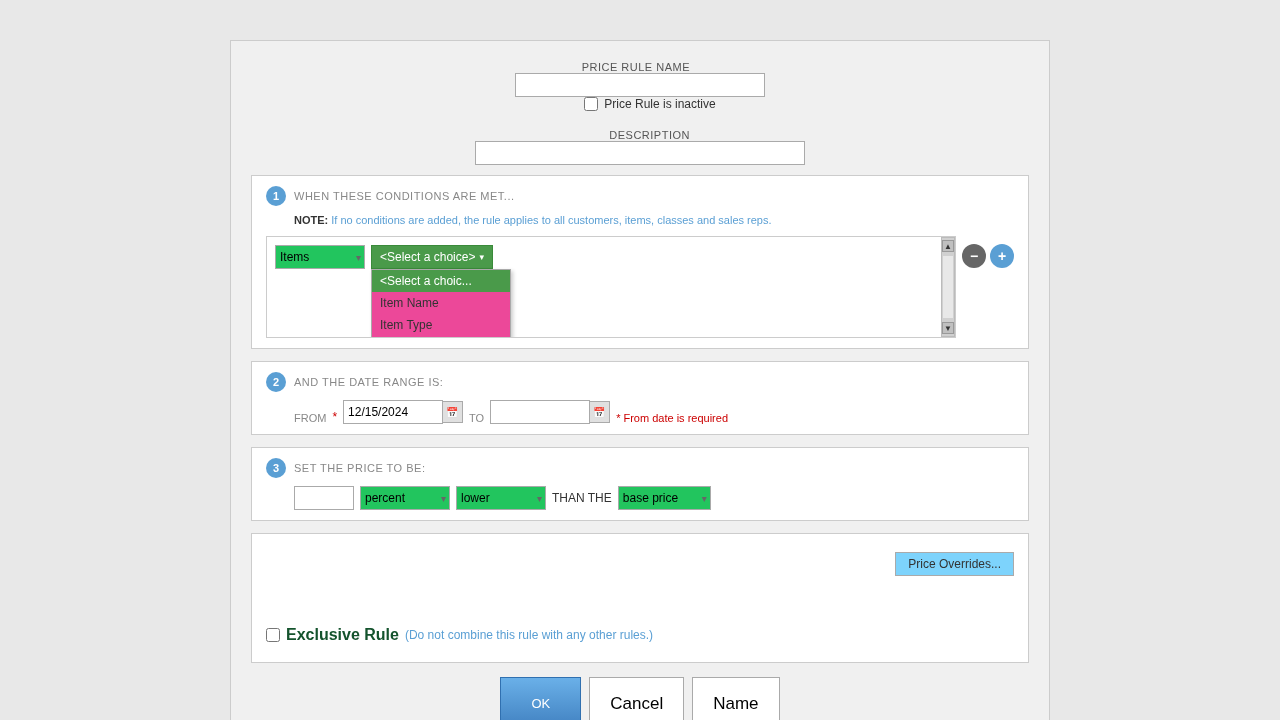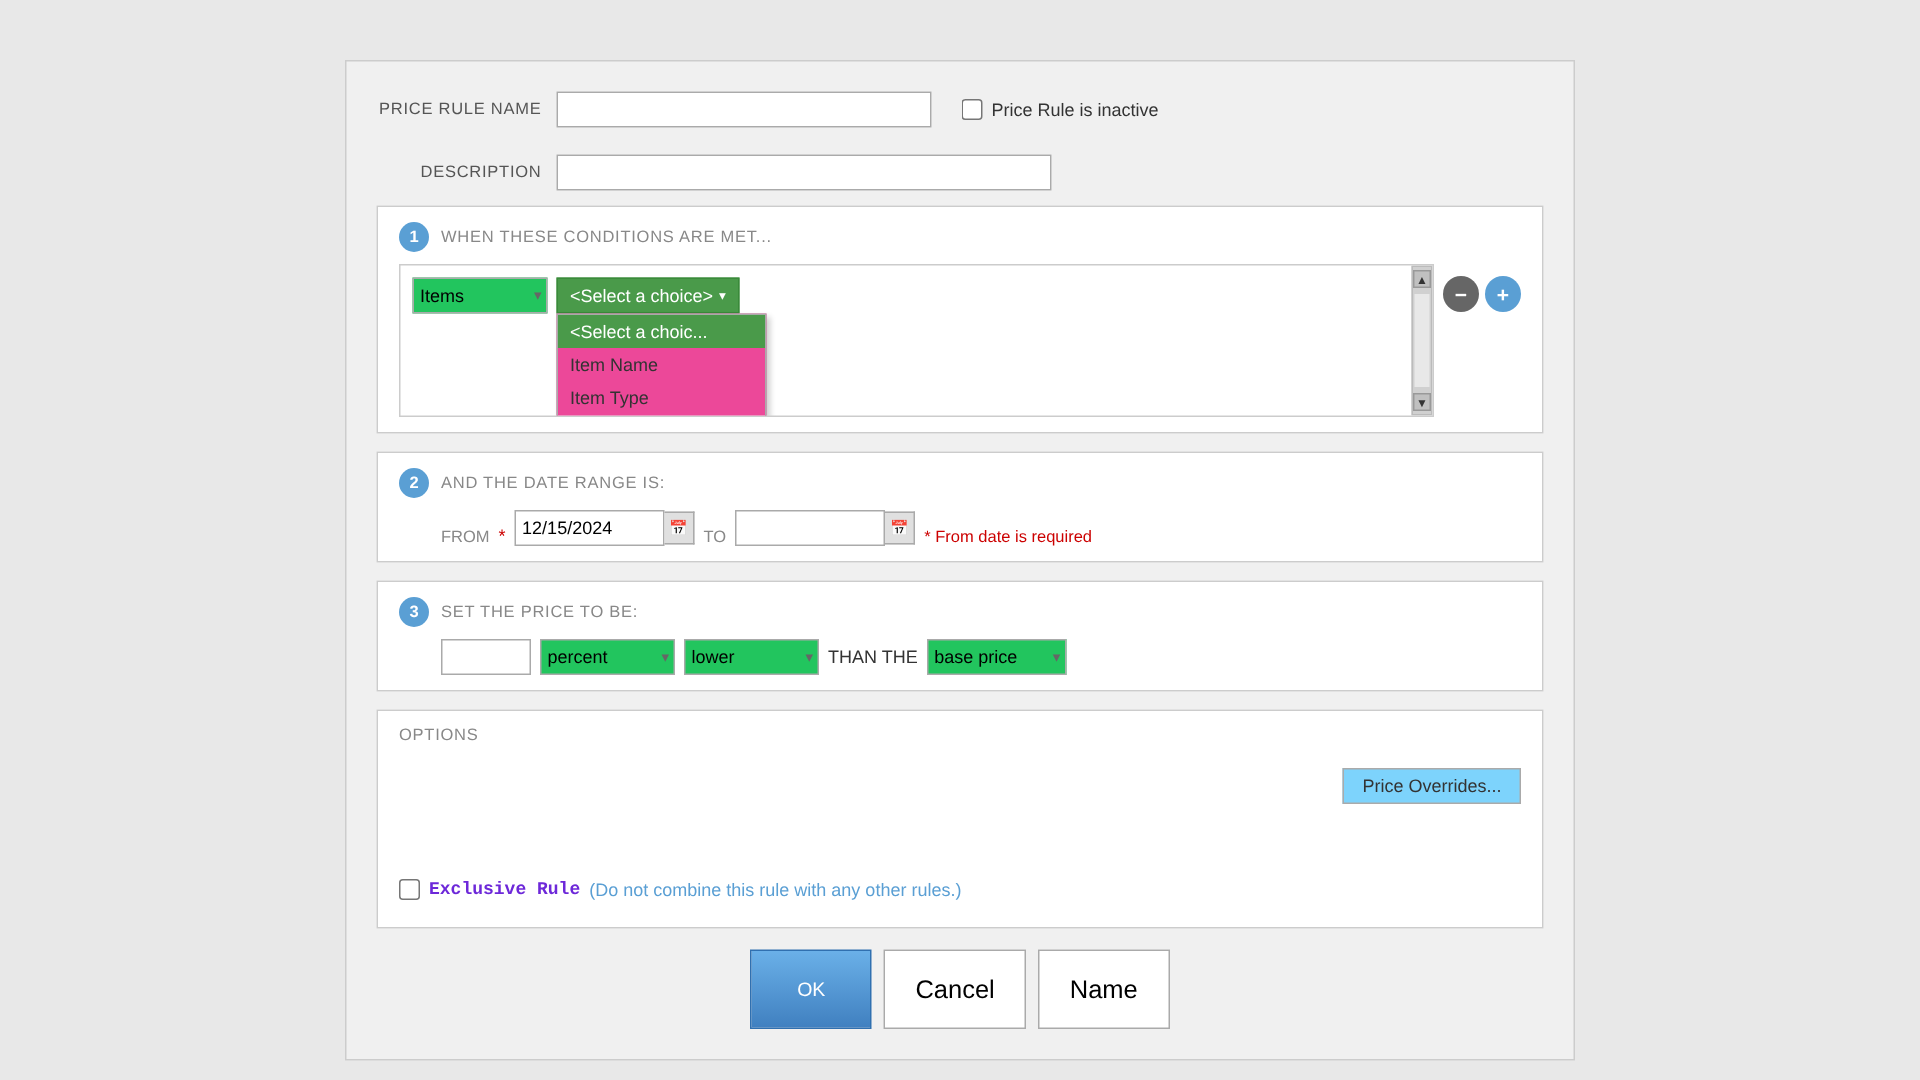--- a/index.html
+++ b/index.html
@@ -24,20 +24,21 @@
     .dialog {
       background: #f0f0f0;
       border: 1px solid #ccc;
       width: 820px;
       padding: 20px;
     }
     .field-row {
       display: flex;
       align-items: center;
       margin-bottom: 10px;
+      flex-direction: column;
     }
     .field-label {
       font-size: 11px;
       color: #555;
       text-transform: uppercase;
       letter-spacing: 0.5px;
       width: 120px;
       text-align: right;
       padding-right: 10px;
     }
@@ -321,23 +322,22 @@
     }
     .exclusive-row {
       display: flex;
       align-items: center;
       gap: 6px;
       clear: both;
       padding-top: 30px;
     }
     .exclusive-label {
       font-weight: bold;
-      color: #6d28d9;
-      font-size: 12px;
-      font-family: Liberation Mono, monospace;
+      color: #14532d;
+      font-size: 16px;
     }
     .exclusive-desc {
       color: #5a9fd4;
       font-size: 12px;
     }
 
     
     .button-row {
       display: flex;
       justify-content: center;
@@ -405,20 +405,24 @@
       <div class="field-row">
         <span class="field-label">DESCRIPTION</span>
         <input type="text" class="field-input desc-input" value="" style="">
       </div>
     </div>
 
     <div class="section">
       <div class="section-header">
         <div class="step-circle">1</div>
         <span class="section-title">WHEN THESE CONDITIONS ARE MET...</span>
+      </div>
+      <div class="note-text">
+        <span class="note-label">NOTE:</span>
+        <span class="note-body"> If no conditions are added, the rule applies to all customers, items, classes and sales reps.</span>
       </div>
       <div class="conditions-row">
         <div style="display:flex; flex:1; border:1px solid #ccc; background:white; min-height:100px; overflow:hidden;">
           <div style="flex:1;">
             <div class="condition-fields">
 
               <div class="custom-select">
                 <select>
                   <option>Items</option>
                   <option>Customers</option>
@@ -501,21 +505,20 @@
         <div class="custom-select">
           <select>
             <option>base price</option>
             <option>current price</option>
           </select>
         </div>
       </div>
     </div>
 
     <div class="options-section">
-      <div class="options-title">OPTIONS</div>
       <div class="options-inner">
         <button class="overrides-btn">
           <span>Price Overrides...</span>
         </button>
         <div class="exclusive-row">
           <input type="checkbox" class="checkbox-input" style="">
           <span class="exclusive-label">Exclusive Rule</span>
           <span class="exclusive-desc">(Do not combine this rule with any other rules.)</span>
         </div>
       </div>

